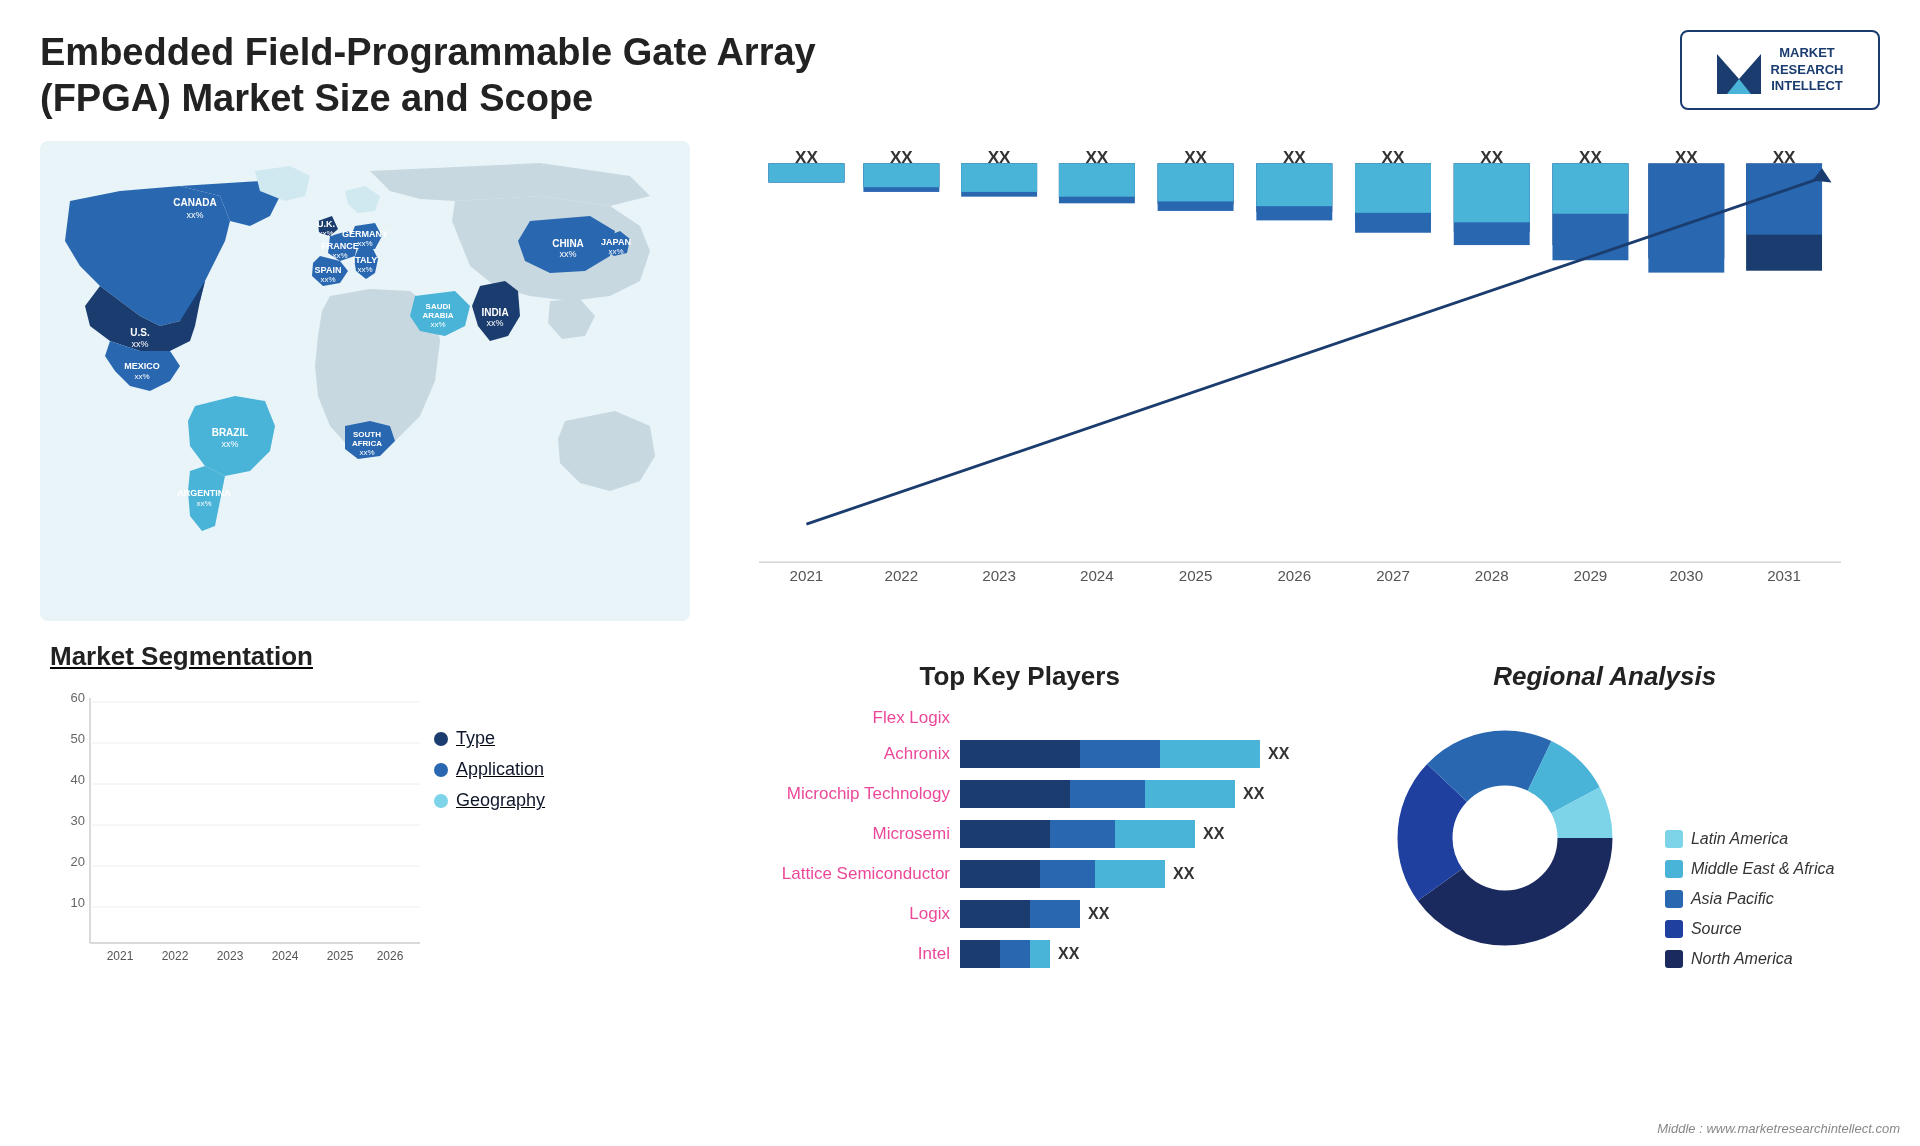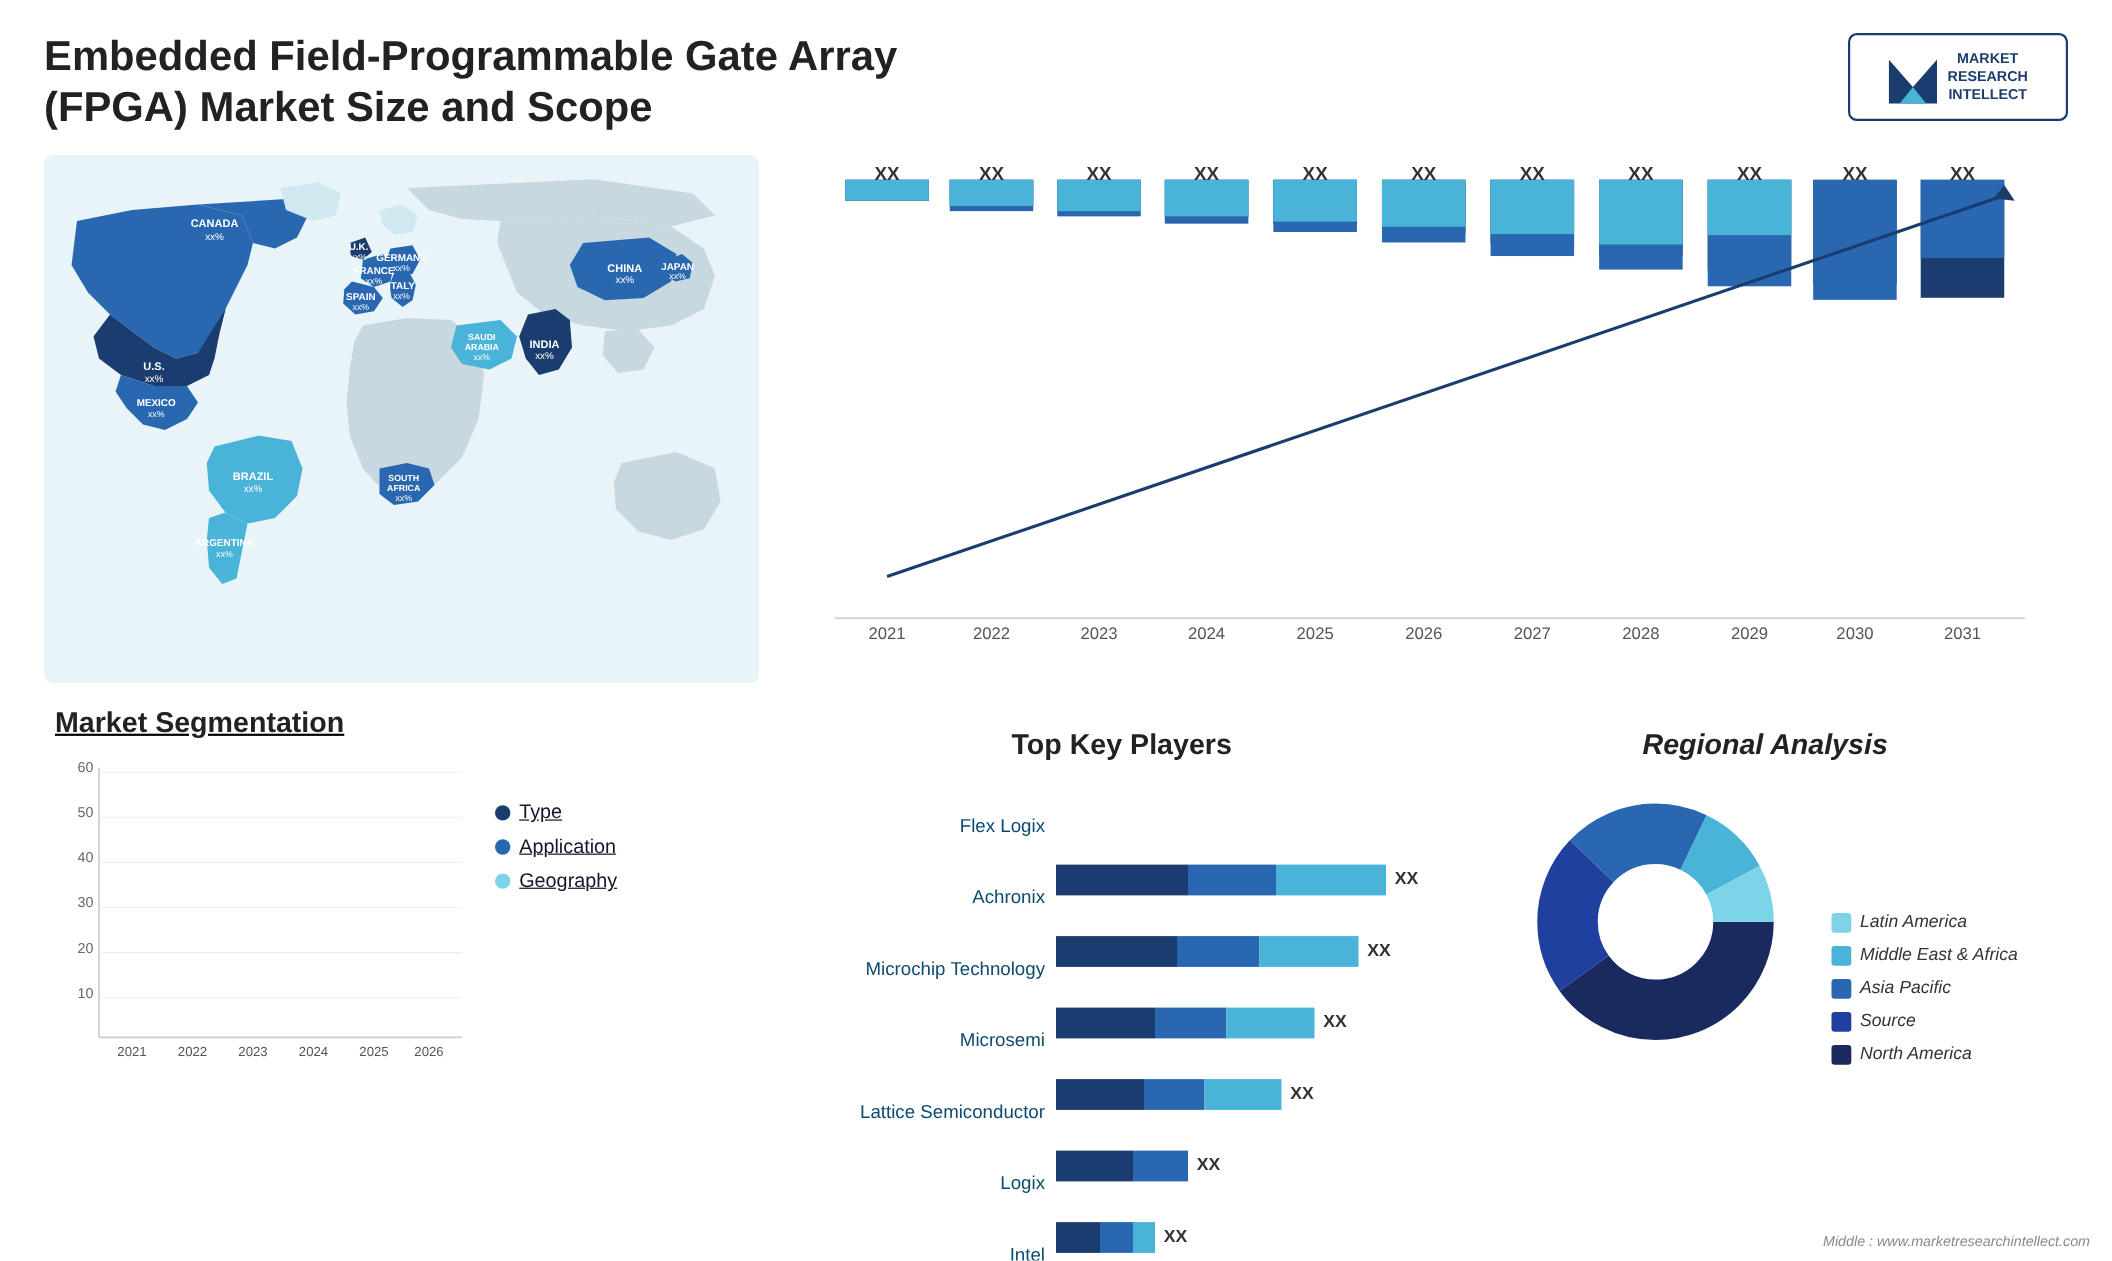--- a/index.html
+++ b/index.html
@@ -77,21 +77,21 @@
       text-align: left;
     }
 
     
     .seg-chart-container {
       position: relative;
     }
     .seg-chart-inner {
       display: flex;
       align-items: flex-start;
-      gap: 20px;
+      gap: 4px;
     }
     .seg-legend {
       display: flex;
       flex-direction: column;
       gap: 10px;
       padding-top: 40px;
     }
     .legend-item {
       display: flex;
       align-items: center;
@@ -116,25 +116,24 @@
       gap: 12px;
       margin-top: 10px;
     }
     .player-row {
       display: flex;
       align-items: center;
       gap: 10px;
     }
     .player-name {
       font-size: 17px;
-      color: #0c4a6e;
+      color: #ec4899;
       width: 200px;
       text-align: right;
       flex-shrink: 0;
-      margin-top: 33px;
     }
     .player-bar-container {
       display: flex;
       align-items: center;
       gap: 8px;
       flex: 1;
     }
     .player-bar {
       height: 28px;
       display: flex;

